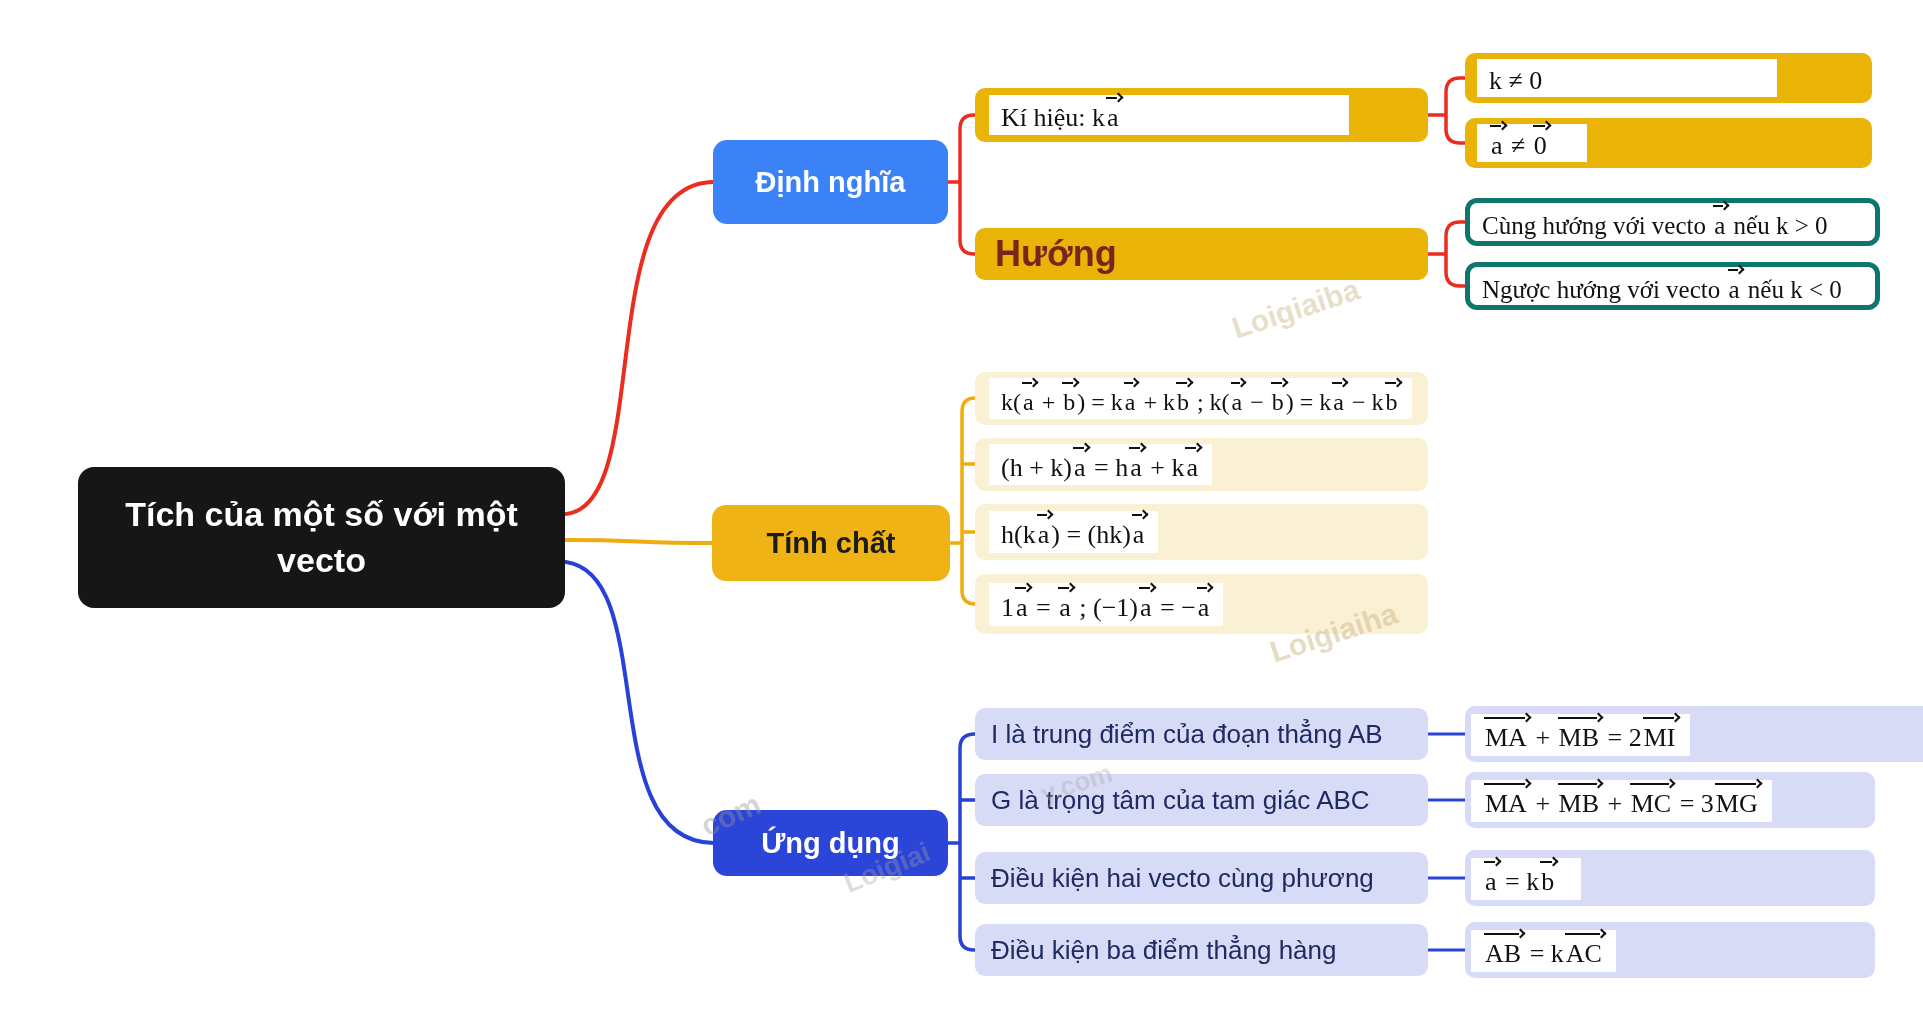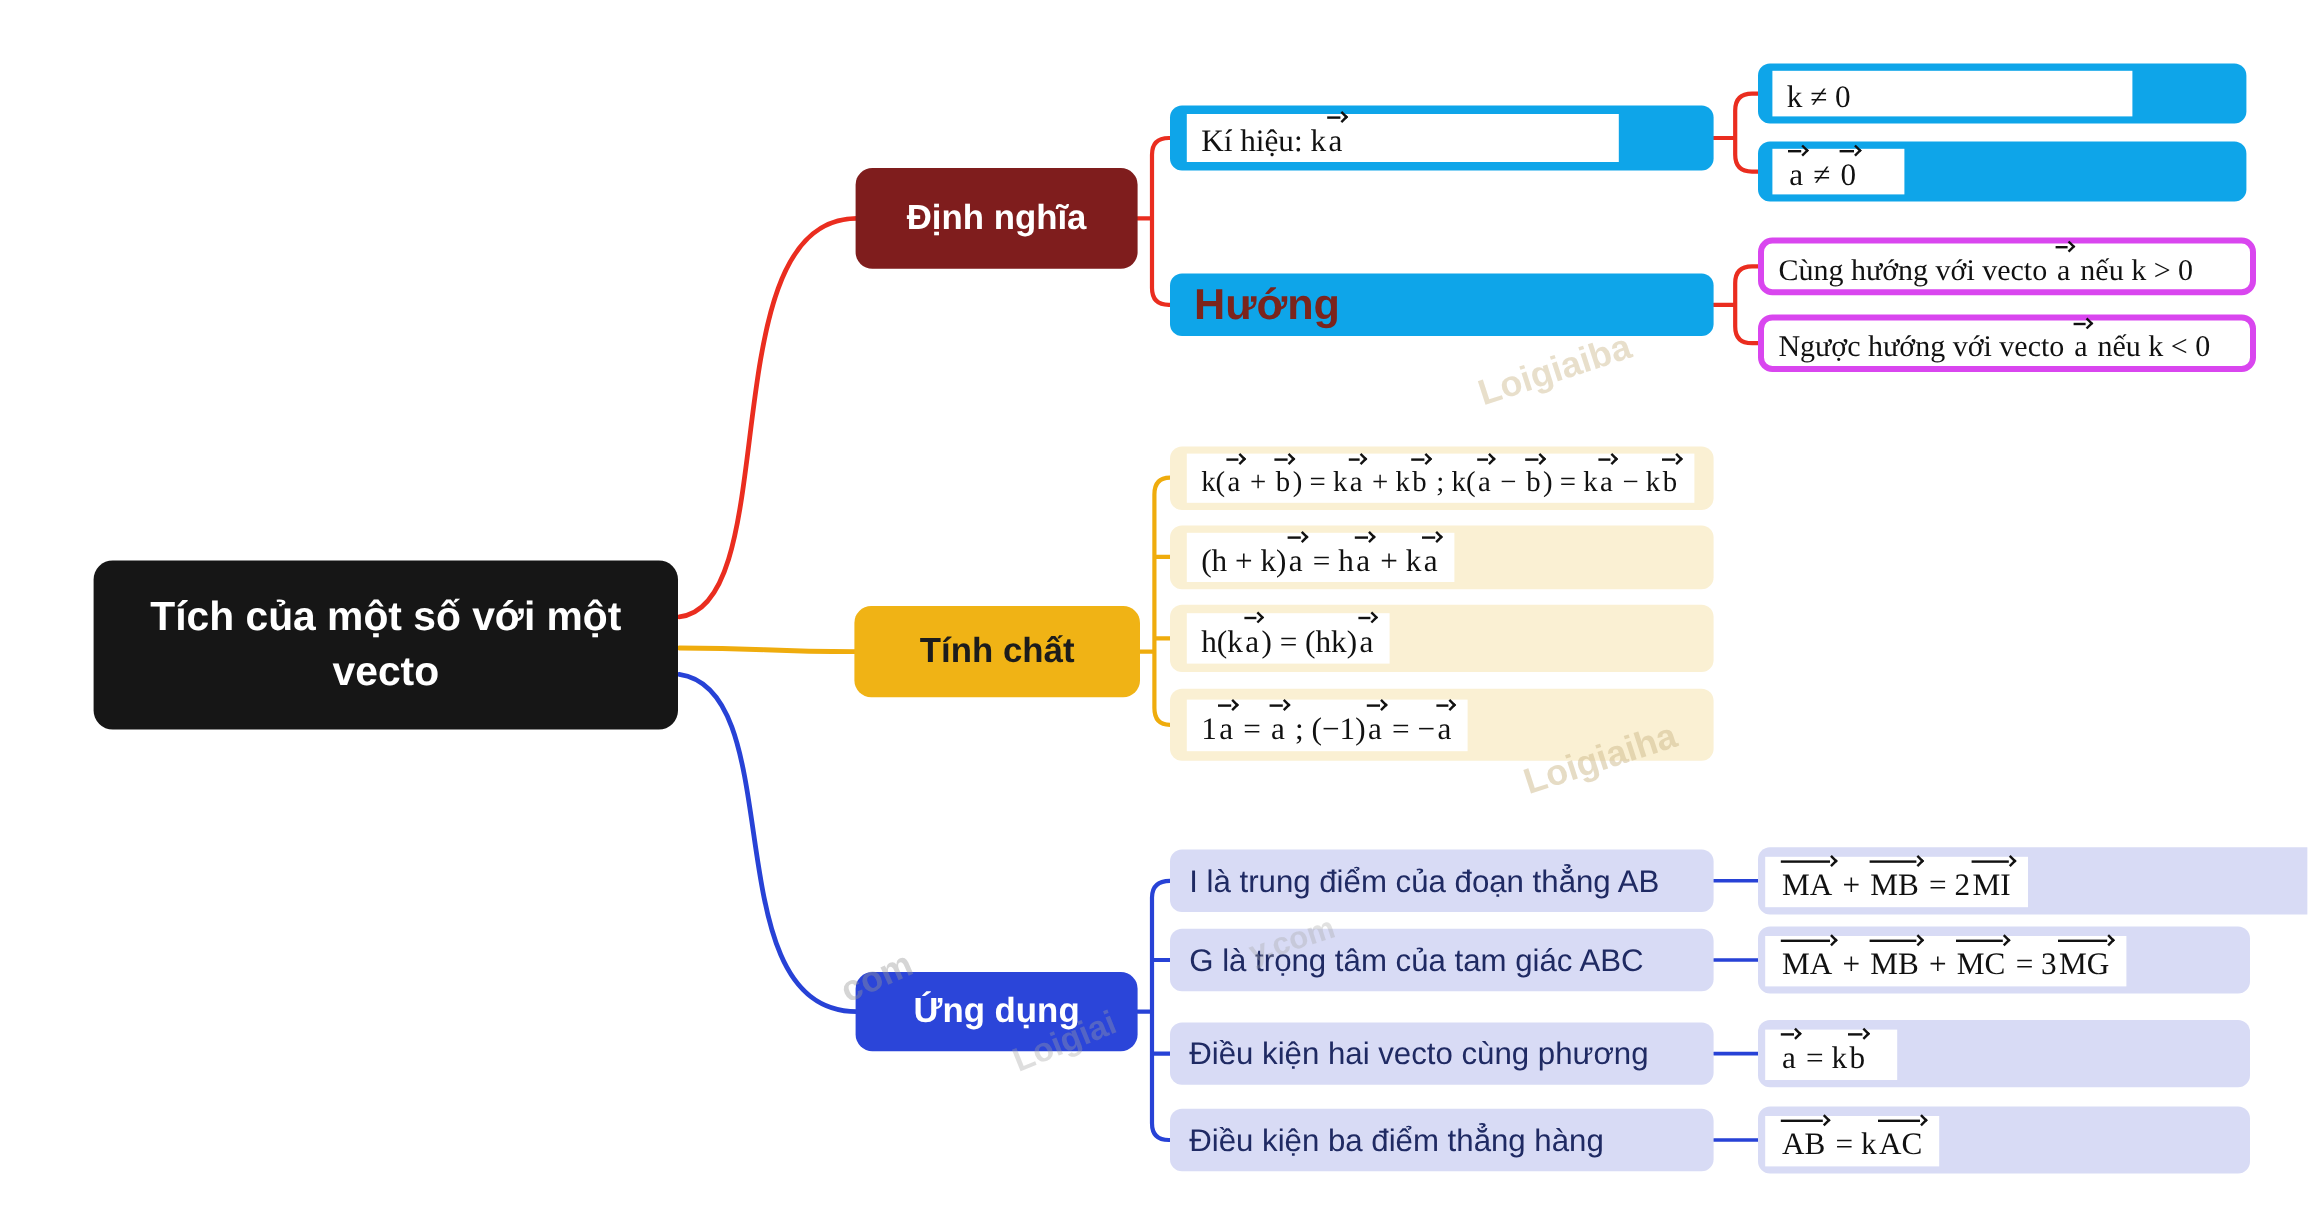--- a/index.html
+++ b/index.html
@@ -3,37 +3,37 @@
 <meta charset="utf-8">
 <style>
   html,body{margin:0;padding:0;background:#ffffff;}
   #canvas{position:relative;width:1923px;height:1012px;background:#ffffff;overflow:hidden;
           font-family:"Liberation Sans","DejaVu Sans",sans-serif;}
   svg.wires{position:absolute;left:0;top:0;width:1923px;height:1012px;pointer-events:none;}
   .node{position:absolute;box-sizing:border-box;display:flex;align-items:center;justify-content:center;}
   .root{left:78px;top:467px;width:487px;height:141px;background:#161616;border-radius:16px;
         color:#ffffff;font-size:34px;font-weight:bold;text-align:center;line-height:1.35;padding:0 46px;}
   .branch{border-radius:14px;font-size:29px;font-weight:bold;}
-  .b-red{left:713px;top:140px;width:235px;height:84px;background:#7f1d1d;color:#ffffff;}
+  .b-red{left:713px;top:140px;width:235px;height:84px;background:#3b82f6;color:#ffffff;}
   .b-gold{left:712px;top:505px;width:238px;height:76px;background:#f0b315;color:#1c1c1c;}
   .b-blue{left:713px;top:810px;width:235px;height:66px;background:#2b45d9;color:#ffffff;}
   .leaf{position:absolute;box-sizing:border-box;border-radius:10px;}
-  .pink{background:#0ea5e9;}
+  .pink{background:#eab308;}
   .cream{background:#faf0d3;}
   .lav{background:#d8dbf5;}
   .whitebox{position:absolute;background:#ffffff;display:flex;align-items:center;
             padding:2px 12px;box-sizing:border-box;}
   .math{font-family:"Liberation Serif","DejaVu Serif",serif;font-size:26px;color:#111111;
         white-space:nowrap;line-height:1.1;padding-top:7px;}
   .vec{position:relative;display:inline-block;padding:0 2px;}
   .vec::before{content:'';position:absolute;left:1px;right:4px;top:-7px;border-top:2px solid #111;}
   .vec::after{content:'';position:absolute;right:-1px;top:-10px;width:5px;height:5px;
               border-top:2px solid #111;border-right:2px solid #111;transform:rotate(45deg);}
   .huong-label{font-size:36px;color:#7b241c;font-weight:700;padding-left:20px;justify-content:flex-start;}
-  .outline-pink{background:#ffffff;border:5px solid #d946ef;border-radius:12px;
+  .outline-pink{background:#ffffff;border:5px solid #0f766e;border-radius:12px;
                 display:flex;align-items:center;padding-left:12px;}
   .outline-pink .math{font-size:25px;}
   .ulabel{font-size:26px;color:#1f2a63;display:flex;align-items:center;padding-left:16px;}
   .wm{position:absolute;font-weight:bold;white-space:nowrap;pointer-events:none;}
 </style>
 </head>
 <body>
 
 <div id="canvas">
 

